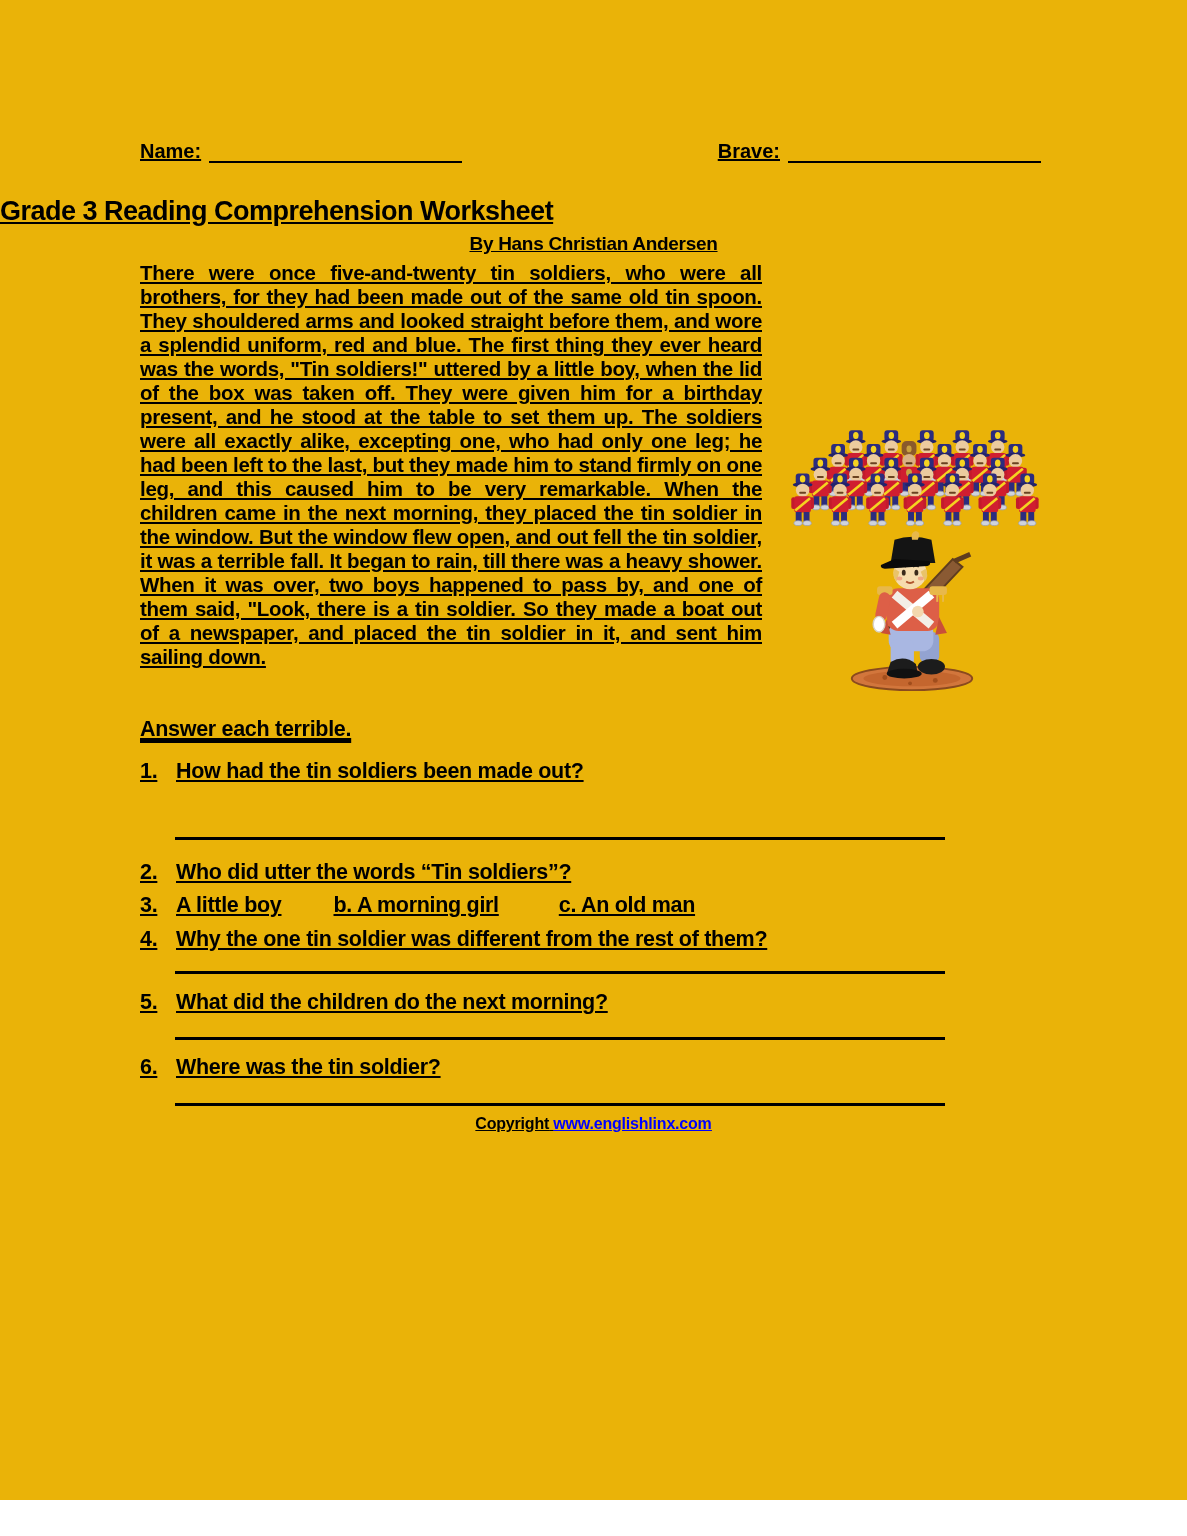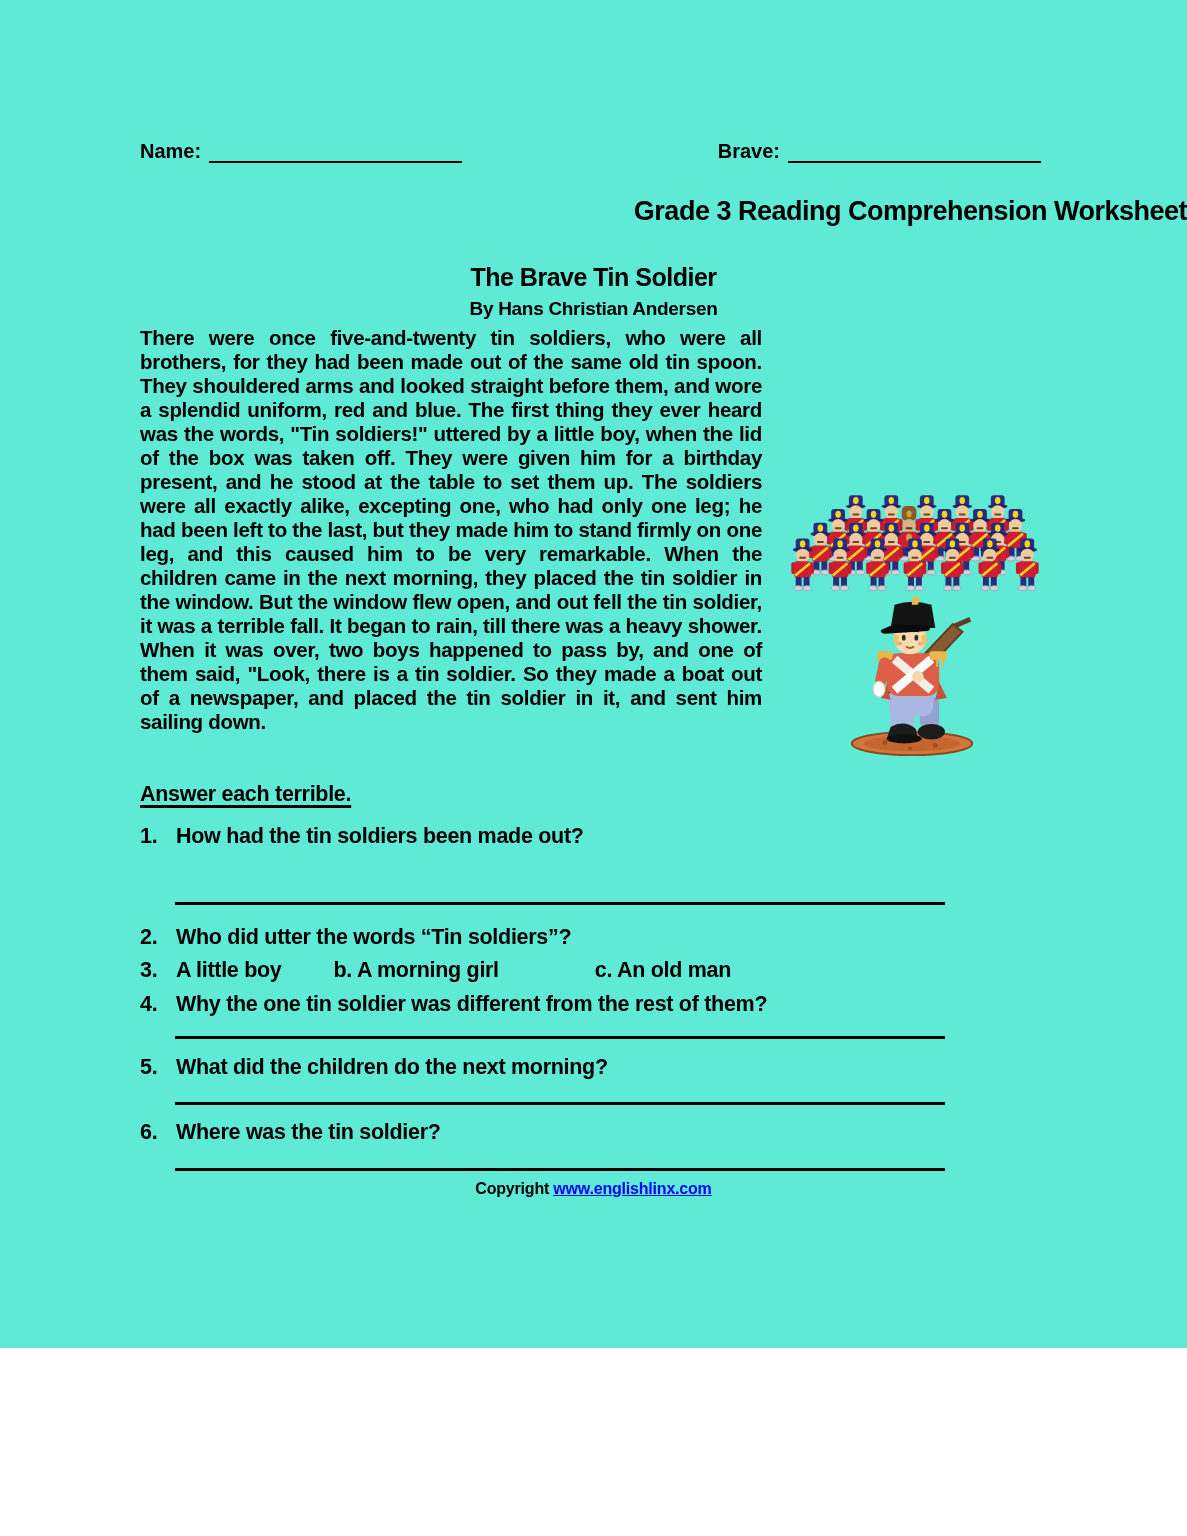--- a/index.html
+++ b/index.html
@@ -1,51 +1,52 @@
 <!DOCTYPE html>
 <html><head>
 <meta charset="utf-8">
 <style>
   html,body { margin:0; padding:0; background:#ffffff; }
   .page {
-    position:relative; width:1187px; height:1348px; background:#5eead4;
+    position:relative; width:1187px; height:1500px; background:#eab308;
     font-family:"Liberation Sans", sans-serif; font-weight:700; color:#000;
     overflow:hidden;
+    text-decoration:underline;
   }
   .header-row {
     display:flex; justify-content:space-between;
     padding-top:140px; margin:0 146px 0 140px; font-size:20px;
   }
   .header-field { display:flex; align-items:flex-end; }
   .blank {
     display:inline-block; border-bottom:2.5px solid #000; height:17px;
   }
   .name-blank, .date-blank { width:253px; margin-left:8px; }
-  .title { text-align:right; margin-top:33px; font-size:27px; letter-spacing:-0.5px; }
+  .title { text-align:left; margin-top:33px; font-size:27px; letter-spacing:-0.5px; }
   .story-title { text-align:center; margin-top:36px; font-size:25px; letter-spacing:-0.5px; }
   .byline { text-align:center; margin-top:6px; font-size:19px; letter-spacing:-0.3px; }
   .read-instr { margin:38px 0 0 140px; font-size:21px; letter-spacing:-0.3px; }
   .story {
     margin:6px 139px 0 140px; font-size:20.5px; line-height:24px;
     text-align:justify; letter-spacing:-0.3px;
   }
   .story-figures {
     float:right; width:272px; margin:168px 0 4px 14px; text-align:center;
   }
   .story-figures svg { display:block; margin:0 auto; }
   .figure-gap { height:6px; }
   .answer-heading {
     clear:both; margin:48px 0 0 140px; font-size:21.5px; letter-spacing:-0.3px;
     text-decoration:underline; text-decoration-thickness:2.5px; text-underline-offset:4px;
   }
   .q { display:flex; margin-left:140px; font-size:21.5px; line-height:33.5px; letter-spacing:-0.3px; }
   .q-num { width:36px; flex-shrink:0; }
   .q-options { display:flex; }
   .q-opt-b { margin-left:52px; }
-  .q-opt-c { margin-left:96px; }
+  .q-opt-c { margin-left:60px; }
   .answer-line {
     margin-left:175px; width:770px; border-bottom:3px solid #000; height:0;
   }
   .al-1 { margin-top:48px; }
   .q2 { margin-top:16px; }
   .al-4 { margin-top:15px; }
   .q5 { margin-top:12px; }
   .al-5 { margin-top:17px; }
   .q6 { margin-top:11px; }
   .al-6 { margin-top:19px; }
@@ -63,21 +64,20 @@
       <span>Name:</span>
       <span class="blank name-blank"></span>
     </div>
     <div class="header-field">
       <span>Brave:</span>
       <span class="blank date-blank"></span>
     </div>
   </div>
 
   <div class="title">Grade 3 Reading Comprehension Worksheet</div>
-  <div class="story-title">The Brave Tin Soldier</div>
   <div class="byline">By Hans Christian Andersen</div>
 
 
   <div class="story">
     <span class="story-figures">
       
       <svg width="270" height="101" viewBox="0 0 274 102">
         <defs>
           <g id="sld">
             <rect x="13" y="1" width="14" height="11" rx="3" fill="#2c2c7e"></rect>

